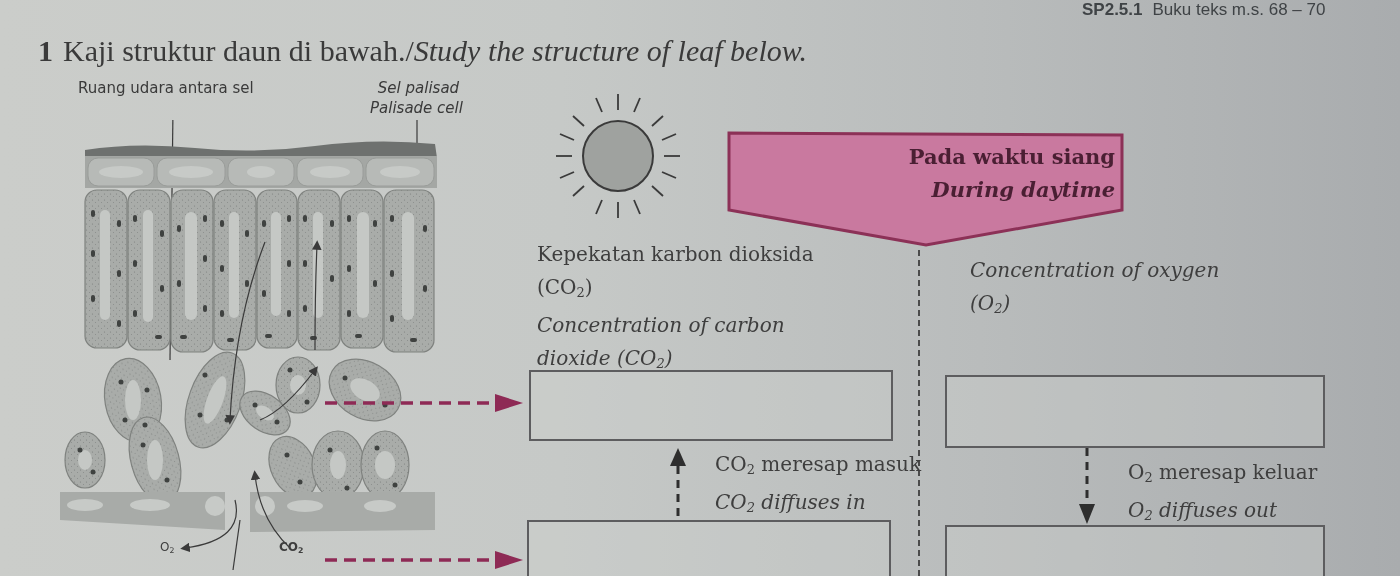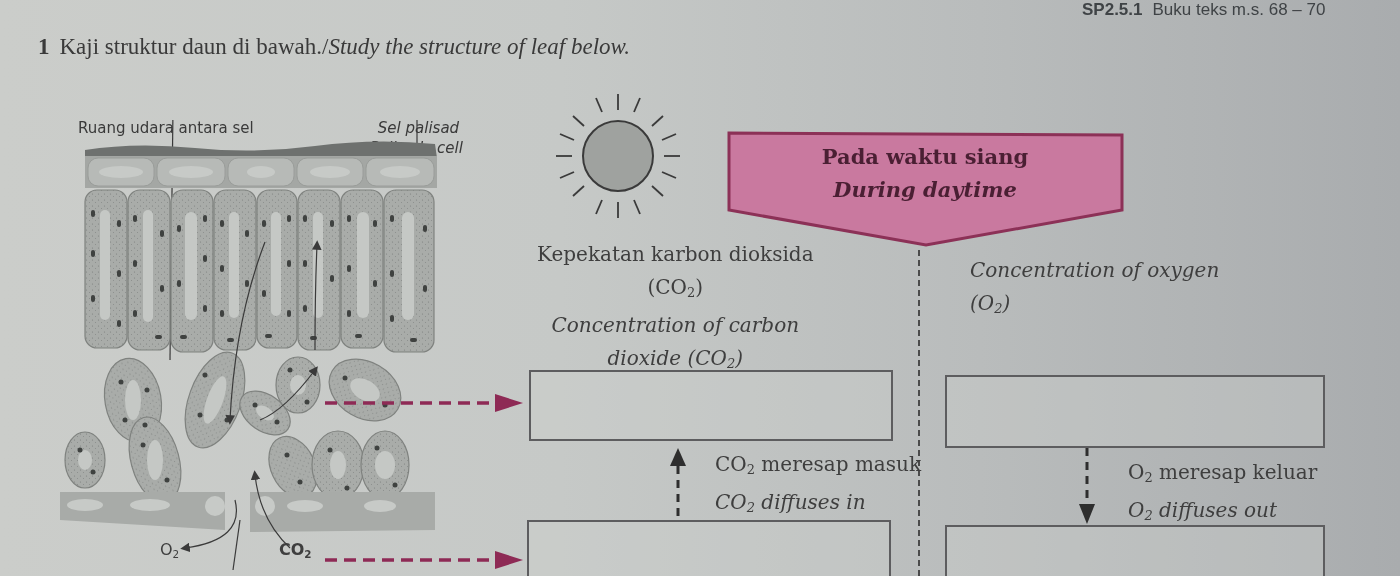--- a/index.html
+++ b/index.html
@@ -5,34 +5,34 @@
   html, body { margin:0; padding:0; }
   body {
     width:1400px; height:576px; overflow:hidden; position:relative;
     background: linear-gradient(90deg, #cbcdca 0%, #c6c9c7 40%, #b9bcbc 70%, #a9acae 100%);
     font-family: "DejaVu Serif", serif;
     color:#3a3a3a;
   }
   .abs { position:absolute; }
   .ref { top:0; left:1082px; font-family:"Liberation Sans", sans-serif; font-size:17px; color:#3f4346; font-weight:bold; white-space:nowrap; }
   .ref .rest { font-weight:normal; margin-left:10px; }
-  .q { top:34px; left:38px; font-family:"Liberation Serif", serif; font-size:23px; color:#3a3a3a; white-space:nowrap; }
+  .q { top:34px; left:38px; font-family:"Liberation Serif", serif; font-size:30px; color:#3a3a3a; white-space:nowrap; }
   .q .num { font-weight:bold; margin-right:10px; }
   .q i { font-style:italic; }
-  .lbl { font-family:"DejaVu Sans", sans-serif; font-size:15px; color:#3a3a3a; line-height:20px; white-space:nowrap;margin-top:40px; }
+  .lbl { font-family:"DejaVu Sans", sans-serif; font-size:15px; color:#3a3a3a; line-height:20px; white-space:nowrap; }
   .lbl i { font-style:italic; }
   .serif-t { font-family:"DejaVu Serif", serif; font-size:20px; line-height:33px; color:#3e3e3e; white-space:nowrap; }
   .serif-t i { font-style:italic; }
   sub { font-size:0.65em; vertical-align:-0.25em; }
-  .banner-text { left:735px; top:140px; width:380px; text-align:center; font-family:"DejaVu Serif", serif; font-size:21px; line-height:33px; color:#4a1f33; font-weight:bold; }
+  .banner-text { left:735px; top:140px; width:380px; text-align:right; font-family:"DejaVu Serif", serif; font-size:21px; line-height:33px; color:#4a1f33; font-weight:bold; }
   .banner-text i { font-style:italic; }
   .answer-box { border:2px solid #5d5d5f; background:rgba(205,208,205,0.35); box-sizing:border-box; }
   .small-t { font-family:"DejaVu Serif", serif; font-size:20px; line-height:33px; color:#3e3e3e; white-space:nowrap;margin-left:20px; }
   .small-t i { }
-  .stomata { font-family:"DejaVu Sans", sans-serif; font-size:16px; color:#3e3e3e;text-align:center; }
+  .stomata { font-family:"DejaVu Sans", sans-serif; font-size:12px; color:#3e3e3e;text-align:center; }
 </style>
 </head>
 <body>
 
 <div class="abs ref">
   <span>SP2.5.1</span><span class="rest">Buku teks m.s. 68 – 70</span>
 </div>
 
 <div class="abs q">
   <span class="num">1</span><span>Kaji struktur daun di bawah./</span><i>Study the structure of leaf below.</i>
@@ -265,21 +265,21 @@
 <svg class="abs" style="left:726px; top:130px;" width="400" height="120" viewBox="0 0 400 120">
   <path d="M3,3 L396,5 L396,80 L200,115 L3,80 Z" fill="#c9799f" stroke="#8c3157" stroke-width="3"></path>
 </svg>
 <div class="abs banner-text">
   <div>Pada waktu siang</div>
   <div><i>During daytime</i></div>
 </div>
 
 <div class="abs" style="left:918px; top:250px; width:0; height:326px; border-left:2px dashed #4a4a4a;"></div>
 
-<div class="abs serif-t" style="left:537px; top:238px;text-align:center;">
+<div class="abs serif-t" style="left:537px; top:238px;">
   <div>Kepekatan karbon dioksida</div>
   <div><span>(CO</span><sub>2</sub><span>)</span></div>
   <div><i>Concentration of carbon</i></div>
   <div><i><span>dioxide (CO</span><sub>2</sub><span>)</span></i></div>
 </div>
 
 <div class="abs serif-t" style="left:970px; top:254px;">
   <div><i>Concentration of oxygen</i></div>
   <div><i><span>(O</span><sub>2</sub><span>)</span></i></div>
 </div>

